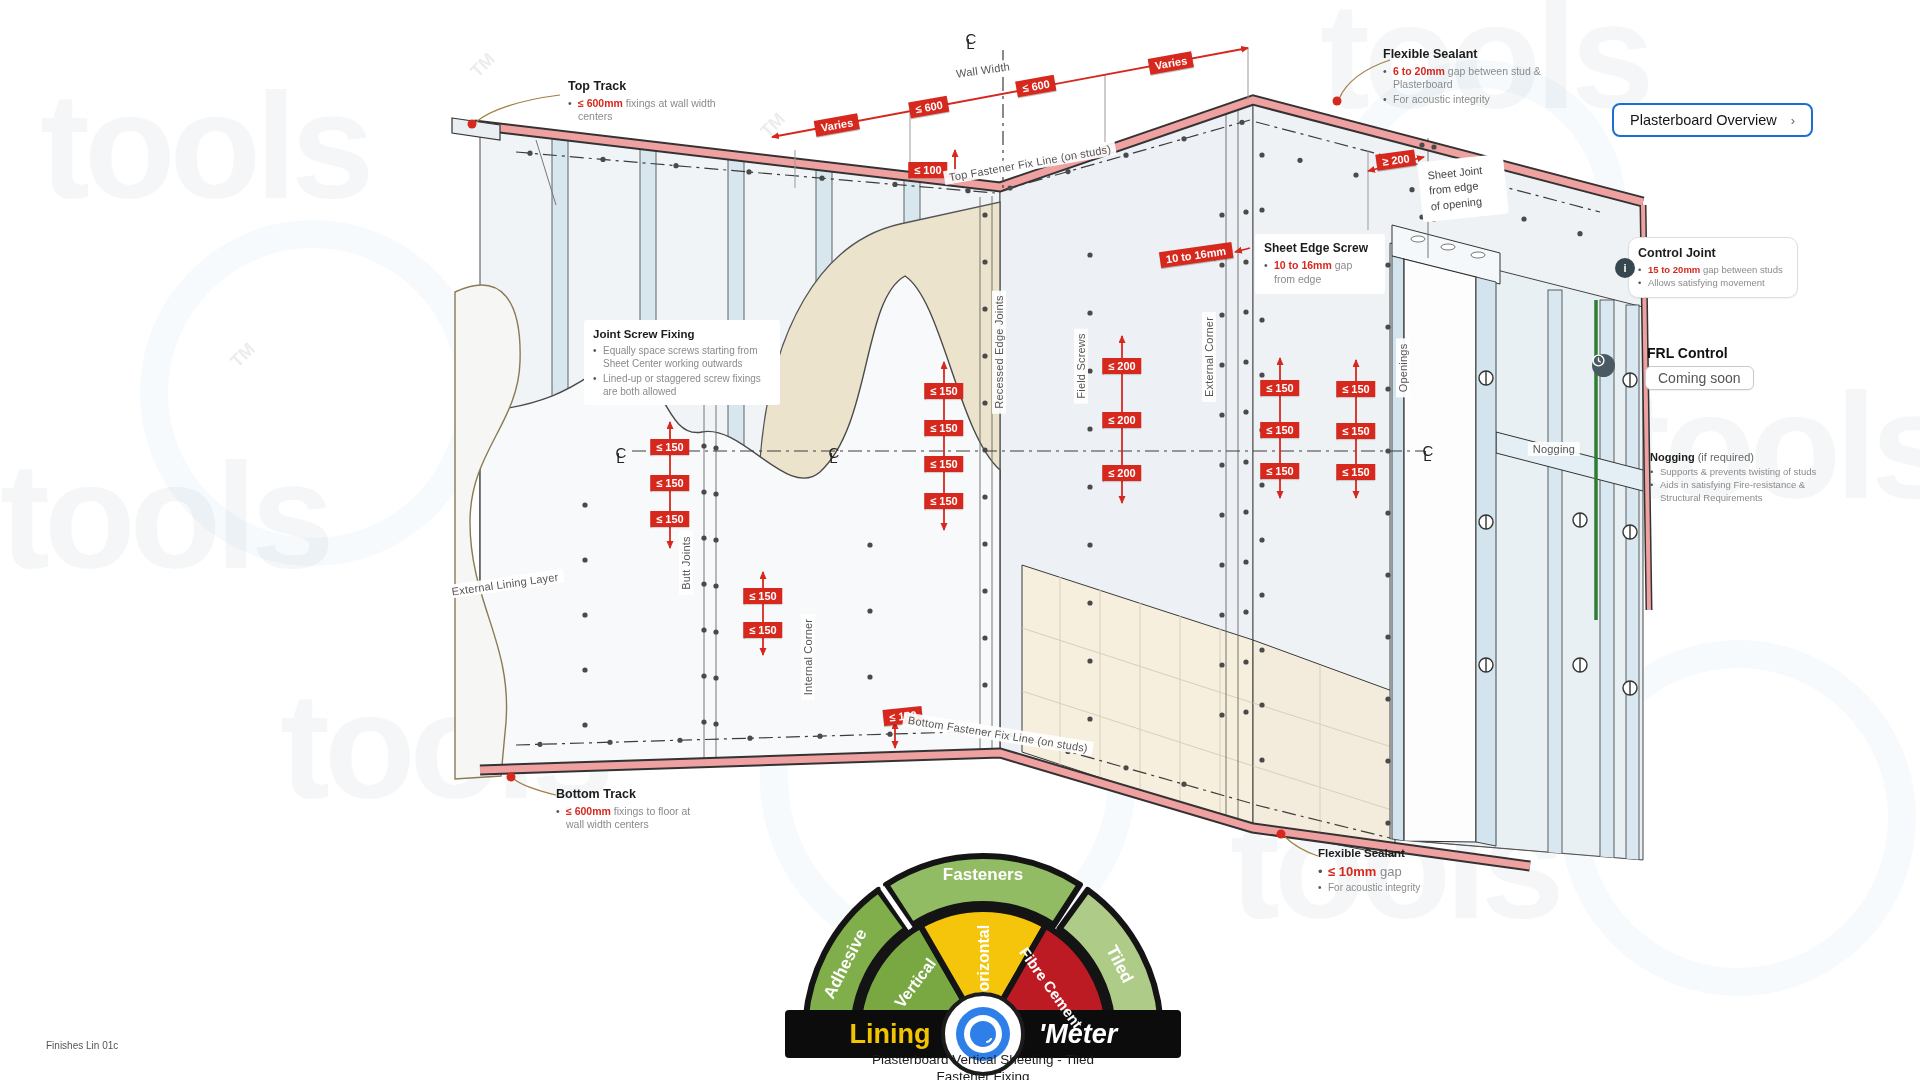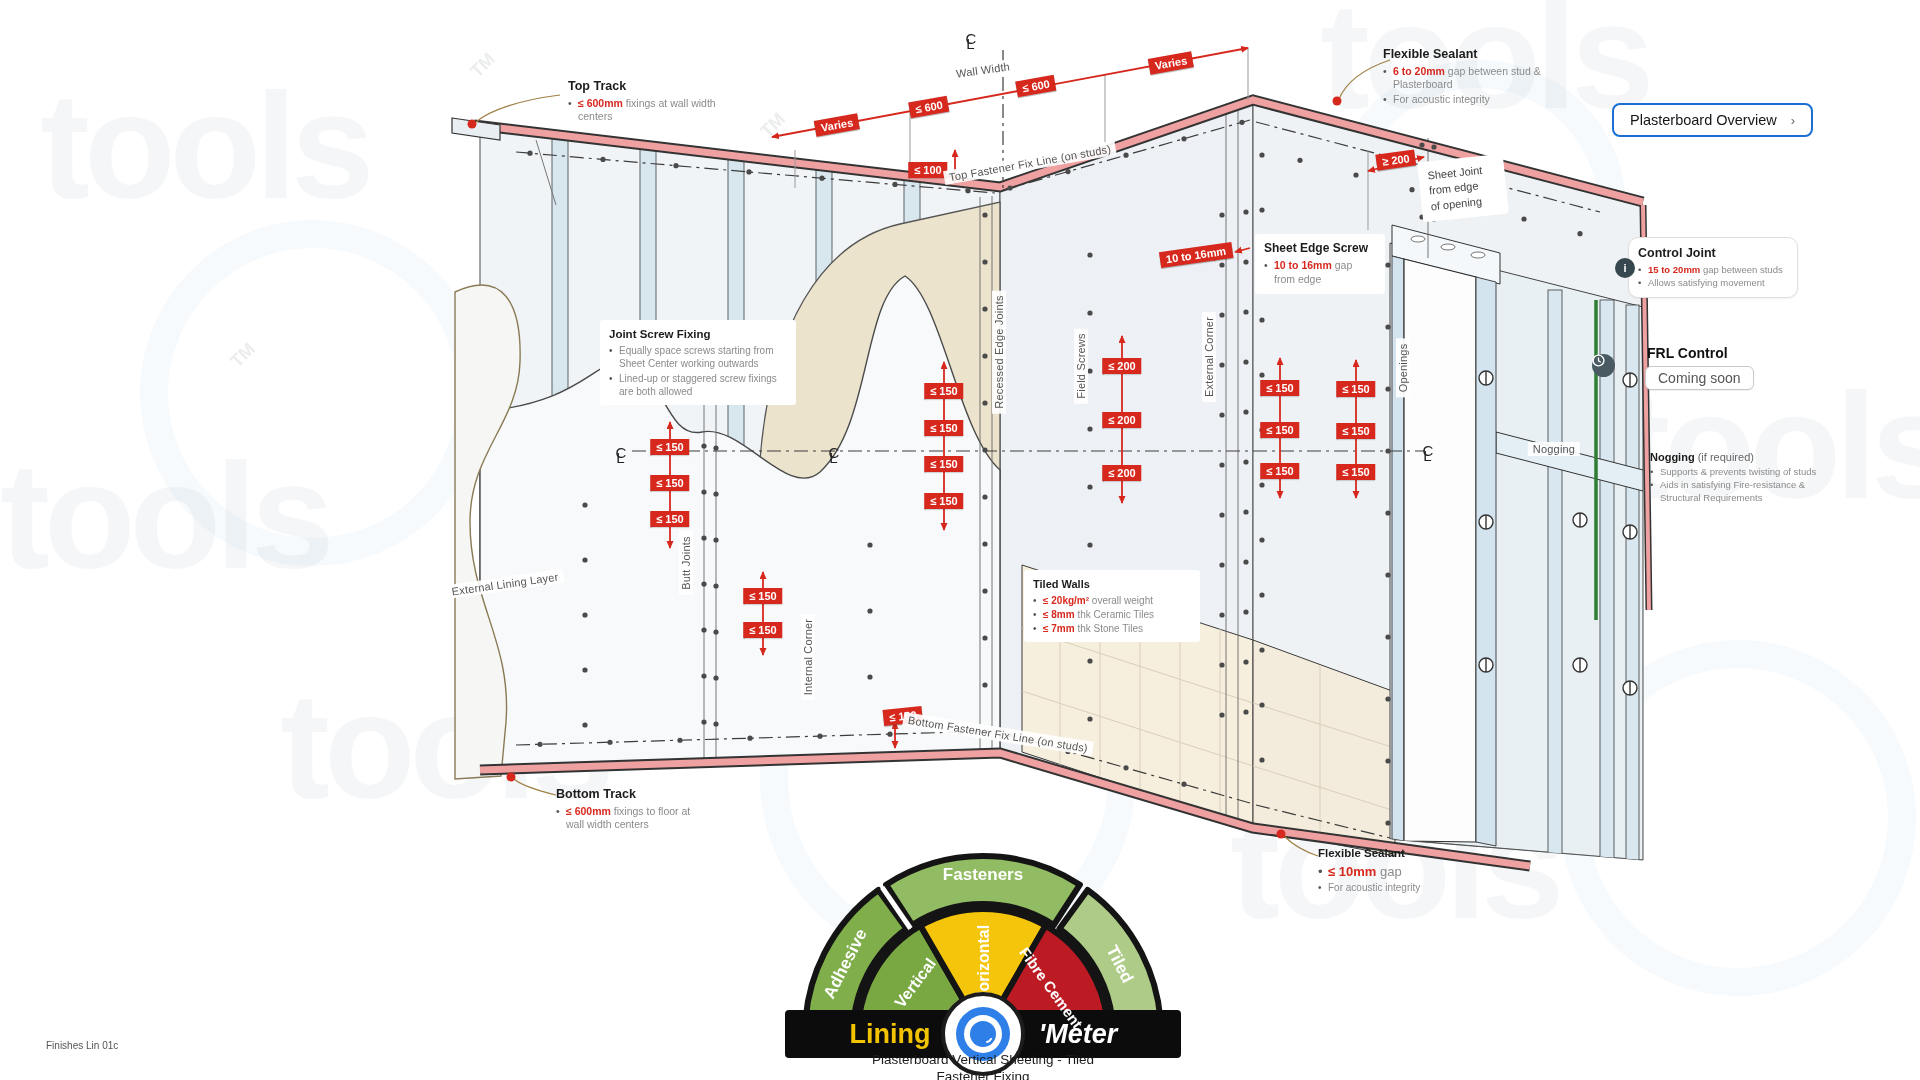--- a/index.html
+++ b/index.html
@@ -419,43 +419,37 @@
         <path d="M6.5,3.4 L6.5,6.8 L8.8,8.2" fill="none" stroke="#fff" stroke-width="1.3"></path>
       </svg>
   </div>
 
   <div class="note" style="left:1650px;top:450px;width:190px">
     <div style="font-size:11px;margin-bottom:1px"><span style="font-weight:700;color:#1c1c1c">Nogging</span><span class="suffix"> (if required)</span></div>
     <div class="bul" style="font-size:9.5px"><span>Supports &amp; prevents twisting of studs</span></div>
     <div class="bul" style="font-size:9.5px"><span>Aids in satisfying Fire-resistance &amp; Structural Requirements</span></div>
   </div>
 
-  <div class="note card" style="left:600px;top:320px;width:178px">
+  <div class="note card" style="left:584px;top:320px;width:178px">
     <div class="note-title" style="font-size:11.5px">Joint Screw Fixing</div>
     <div class="bul" style="font-size:10px"><span>Equally space screws starting from Sheet Center working outwards</span></div>
     <div class="bul" style="font-size:10px"><span>Lined-up or staggered screw fixings are both allowed</span></div>
   </div>
 
   <div class="note card" style="left:1255px;top:234px;width:112px">
     <div class="note-title" style="font-size:12px">Sheet Edge Screw</div>
     <div class="bul" style="font-size:10.5px"><span class="em">10 to 16mm</span><span> gap from edge</span></div>
   </div>
 
   <div class="note card" style="left:1420px;top:158px;width:68px;transform:rotate(-6deg);font-size:11px;color:#444;line-height:1.4">
     <div>Sheet Joint</div>
     <div>from edge</div>
     <div>of opening</div>
   </div>
 
-  <div class="note card" style="left:1024px;top:570px;width:158px">
-    <div class="note-title" style="font-size:11px">Tiled Walls</div>
-    <div class="bul" style="font-size:10px"><span class="em">≤ 20kg/m²</span><span> overall weight</span></div>
-    <div class="bul" style="font-size:10px"><span class="em">≤ 8mm</span><span> thk Ceramic Tiles</span></div>
-    <div class="bul" style="font-size:10px"><span class="em">≤ 7mm</span><span> thk Stone Tiles</span></div>
-  </div>
 
   <div class="note" style="left:556px;top:786px;width:150px">
     <div class="note-title">Bottom Track</div>
     <div class="bul"><span class="em">≤ 600mm</span><span> fixings to floor at wall width centers</span></div>
   </div>
 
   <div class="note" style="left:1318px;top:846px;width:150px">
     <div class="note-title" style="font-size:11.5px">Flexible Sealant</div>
     <div class="bul" style="font-size:13px"><span class="em">≤ 10mm</span><span> gap</span></div>
     <div class="bul" style="font-size:10px"><span>For acoustic integrity</span></div>

